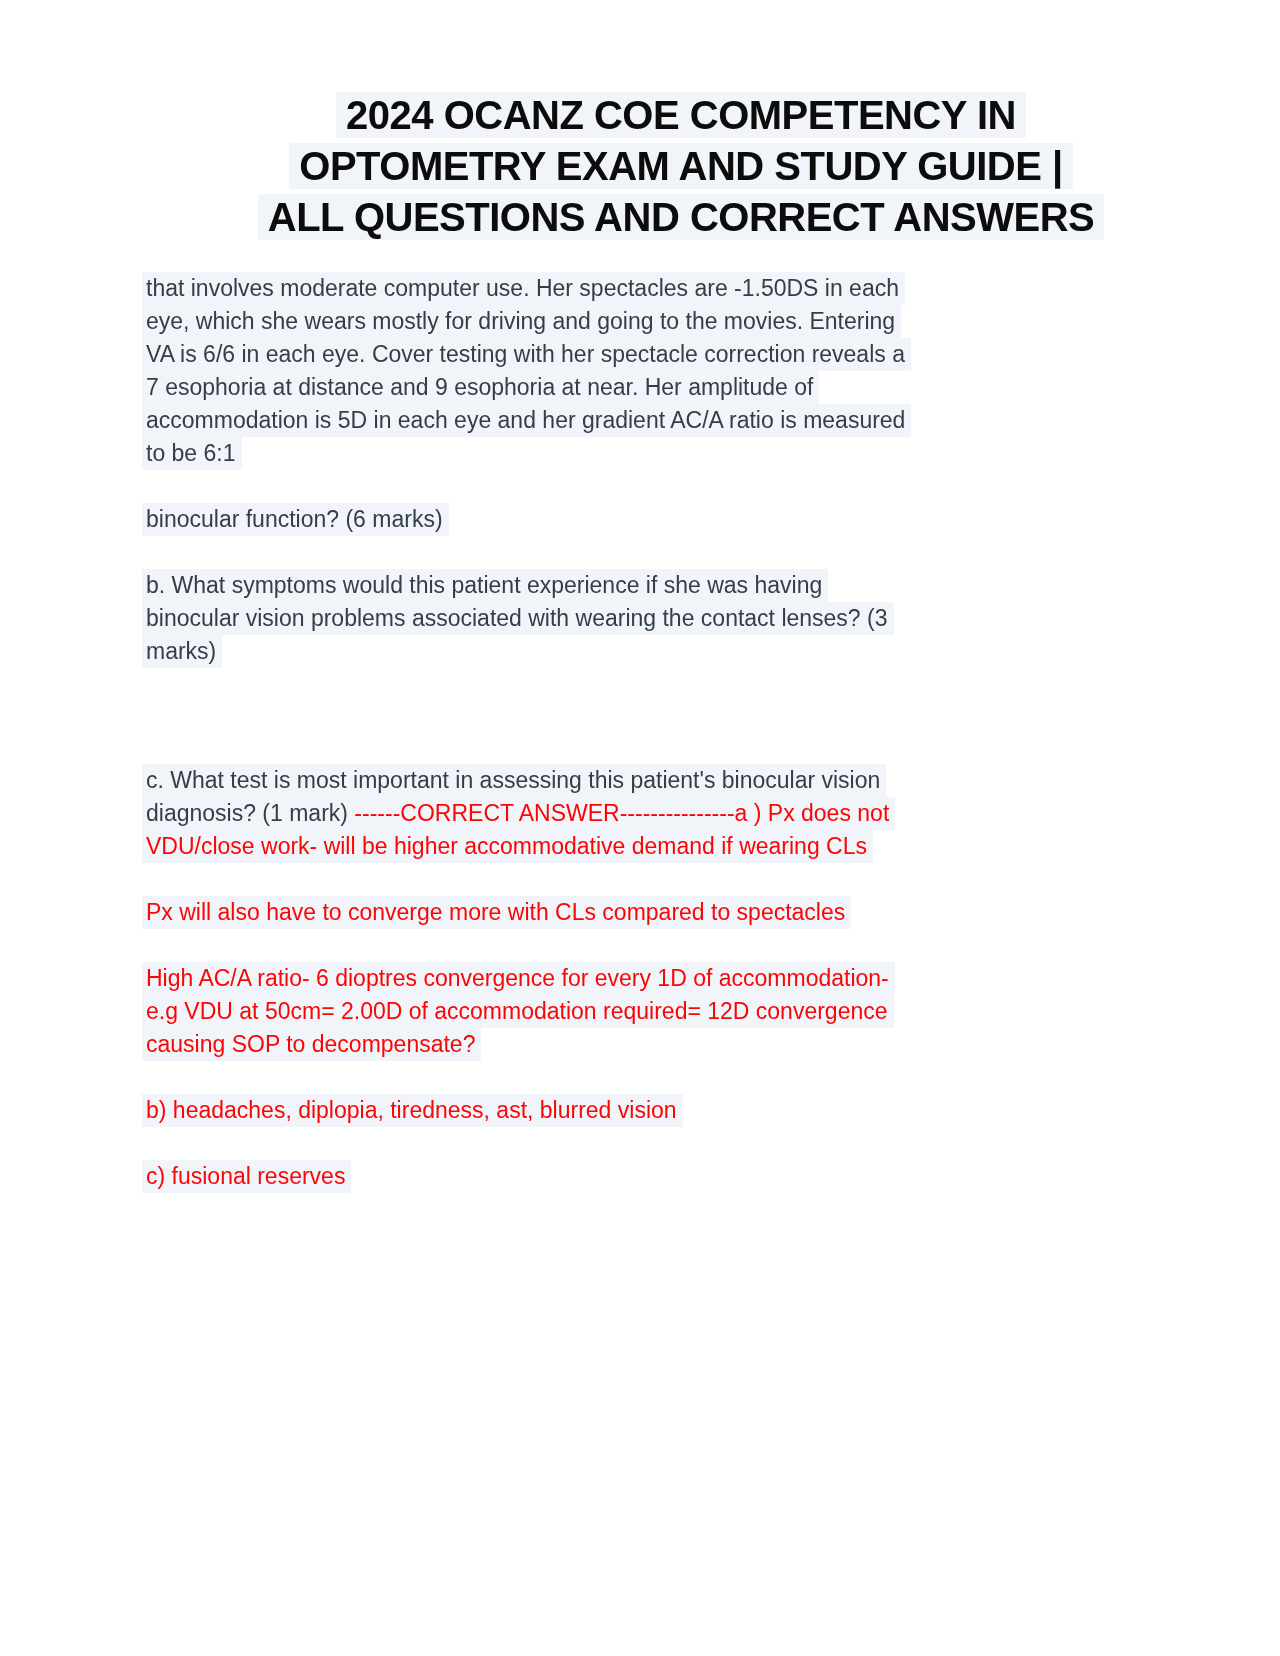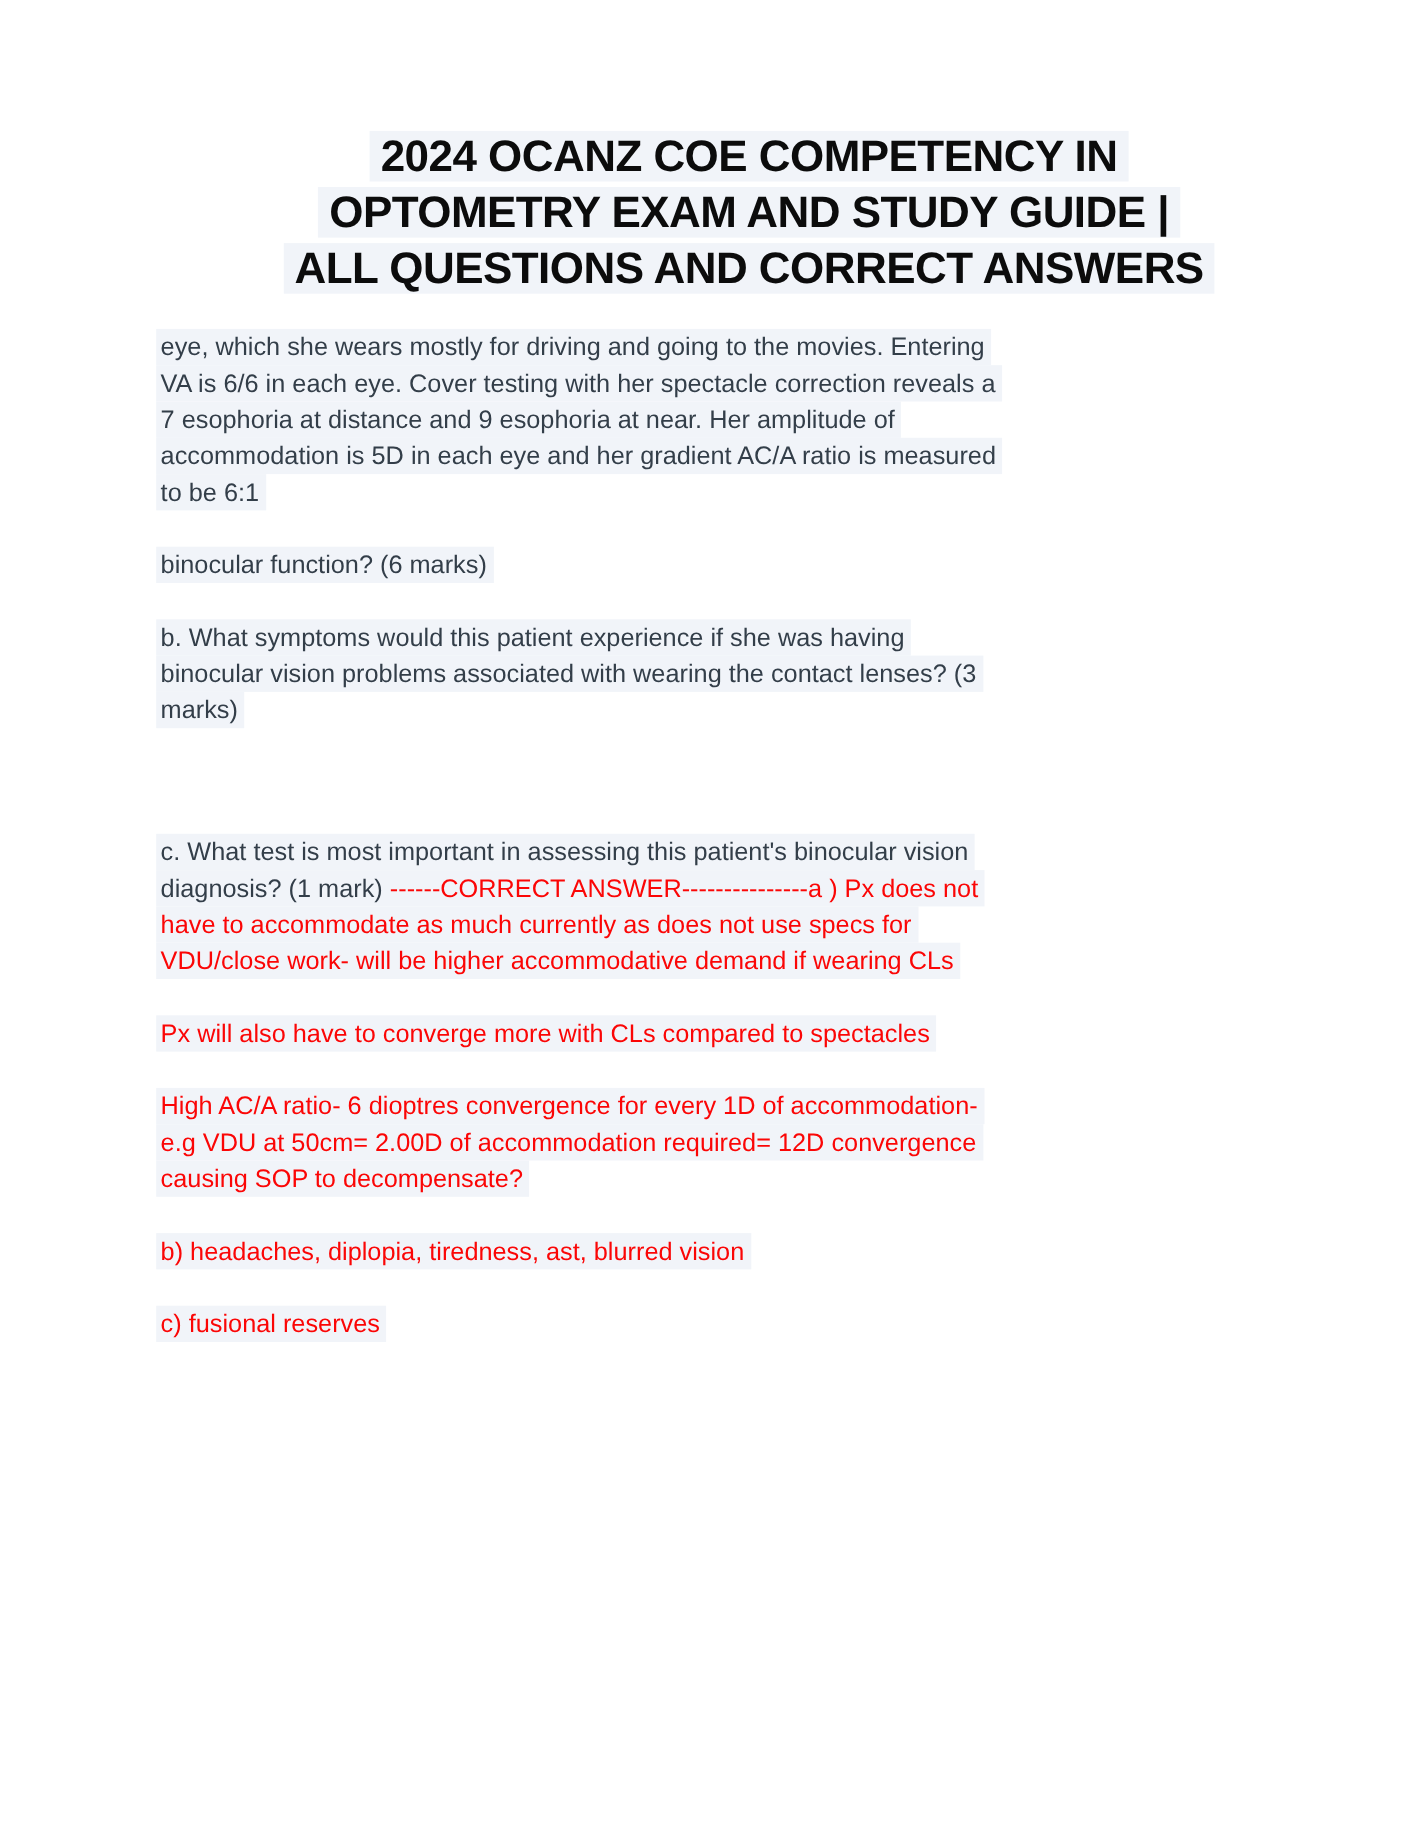--- a/index.html
+++ b/index.html
@@ -13,21 +13,21 @@
   body{
     background:var(--page-bg);
     width:1280px;
     height:1656px;
     font-family:"Liberation Sans", sans-serif;
     overflow:hidden;
   }
   .page{
     box-sizing:border-box;
     width:1280px;
-    padding:119px 60px 0 142px;
+    padding:92px 60px 0 142px;
   }
   .title{
     text-align:center;
     margin:0 0 32px 0;
   }
   .title-line{
     display:block;
     width:fit-content;
     margin:0 auto 5px auto;
     background:var(--hl);
@@ -61,38 +61,38 @@
 <body>
 
 <div class="page">
   <h1 class="title" style="margin-top:0;">
     <span class="title-line">2024 OCANZ COE COMPETENCY IN</span>
     <span class="title-line">OPTOMETRY EXAM AND STUDY GUIDE |</span>
     <span class="title-line">ALL QUESTIONS AND CORRECT ANSWERS</span>
   </h1>
   <div class="content">
       <div class="block first">
+        <div class="line"><span class="seg dark">that involves moderate computer use. Her spectacles are -1.50DS in each</span></div>
         <div class="line"><span class="seg dark">eye, which she wears mostly for driving and going to the movies. Entering</span></div>
         <div class="line"><span class="seg dark">VA is 6/6 in each eye. Cover testing with her spectacle correction reveals a</span></div>
         <div class="line"><span class="seg dark">7 esophoria at distance and 9 esophoria at near. Her amplitude of</span></div>
         <div class="line"><span class="seg dark">accommodation is 5D in each eye and her gradient AC/A ratio is measured</span></div>
         <div class="line"><span class="seg dark">to be 6:1</span></div>
       </div>
       <div class="block">
         <div class="line"><span class="seg dark">binocular function? (6 marks)</span></div>
       </div>
       <div class="block">
         <div class="line"><span class="seg dark">b. What symptoms would this patient experience if she was having</span></div>
         <div class="line"><span class="seg dark">binocular vision problems associated with wearing the contact lenses? (3</span></div>
         <div class="line"><span class="seg dark">marks)</span></div>
       </div>
       <div class="block large-gap">
         <div class="line"><span class="seg dark">c. What test is most important in assessing this patient's binocular vision</span></div>
         <div class="line"><span class="seg dark">diagnosis? (1 mark) </span><span class="seg red">------CORRECT ANSWER---------------a ) Px does not</span></div>
-        <div class="line"><span class="seg red">have to accommodate as much currently as does not use specs for</span></div>
         <div class="line"><span class="seg red">VDU/close work- will be higher accommodative demand if wearing CLs</span></div>
       </div>
       <div class="block">
         <div class="line"><span class="seg red">Px will also have to converge more with CLs compared to spectacles</span></div>
       </div>
       <div class="block">
         <div class="line"><span class="seg red">High AC/A ratio- 6 dioptres convergence for every 1D of accommodation-</span></div>
         <div class="line"><span class="seg red">e.g VDU at 50cm= 2.00D of accommodation required= 12D convergence</span></div>
         <div class="line"><span class="seg red">causing SOP to decompensate?</span></div>
       </div>

